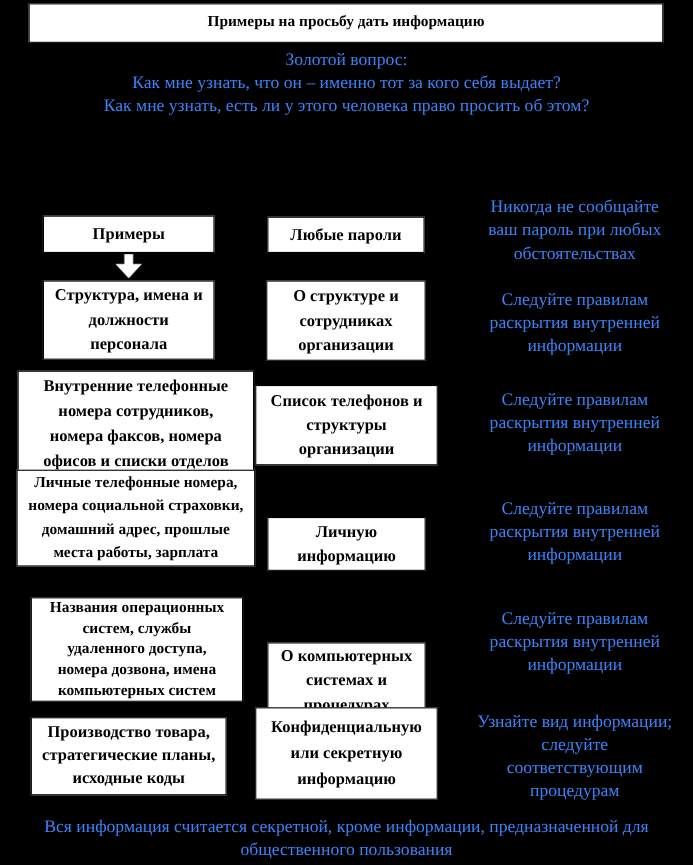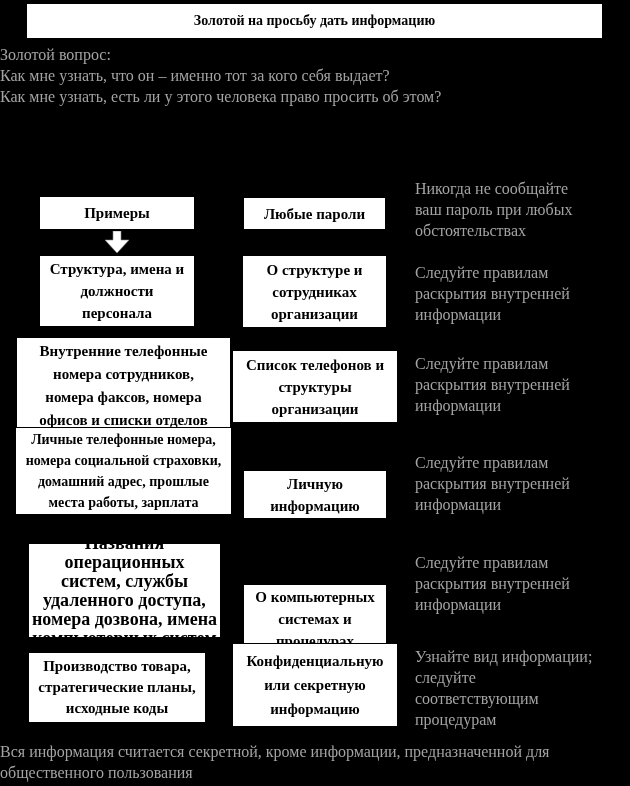--- a/index.html
+++ b/index.html
@@ -17,54 +17,55 @@
     border: 1px solid #000;
     display: flex; align-items: center; justify-content: center;
     text-align: center;
     white-space: pre-line;
     box-sizing: border-box;
     font-weight: bold;
     font-size: 15px; line-height: 22px;
   }
   .whitetext {
     position: absolute;
-    color: #a3a3a3;
+    color: #3b82f6;
+    text-align: center;
     white-space: pre-line;
     font-size: 16px; line-height: 21px;
   }
   #title-box { left: 26px; top: 3px; width: 577px; height: 36px; font-size: 14px; line-height: 18px; }
   #golden    { left: 0; top: 44px; width: 630px; }
   #request-box { left: 245px; top: 124px; width: 142px; height: 47px; border-radius: 11px; line-height: 21px; }
   #examples-box { left: 39px; top: 196px; width: 156px; height: 34px; }
   #arrow { position: absolute; left: 105px; top: 231px; width: 24px; height: 22px; }
   #m0 { left: 243px; top: 197px; width: 143px; height: 33px; }
   #a0 { left: 415px; top: 178px; width: 215px; }
   #l1 { left: 39px;  top: 255px; width: 156px; height: 72px; }
   #m1 { left: 242px; top: 255px; width: 145px; height: 73px; }
   #a1 { left: 415px; top: 262px; width: 215px; }
   #l2 { left: 16px;  top: 337px; width: 215px; height: 97px; line-height: 23px; }
   #m2 { left: 232px; top: 350px; width: 166px; height: 73px; }
   #a2 { left: 415px; top: 353px; width: 215px; }
   #l3 { left: 15px;  top: 427px; width: 217px; height: 88px; font-size: 14px; line-height: 21px; }
   #m3 { left: 243px; top: 458px; width: 144px; height: 49px; margin-top: 12px; }
   #a3 { left: 415px; top: 452px; width: 215px; }
-  #l4 { left: 28px;  top: 543px; width: 193px; height: 95px; font-size: 18px; line-height: 19px; }
+  #l4 { left: 28px;  top: 543px; width: 193px; height: 95px; font-size: 14px; line-height: 19px; }
   #m4 { left: 243px; top: 557px; width: 144px; height: 70px; margin-top: 27px; }
   #a4 { left: 415px; top: 552px; width: 215px; }
   #l5 { left: 28px;  top: 652px; width: 178px; height: 71px; line-height: 21px; }
   #m5 { left: 232px; top: 643px; width: 166px; height: 84px; line-height: 24px; }
   #a5 { left: 415px; top: 646px; width: 215px; }
   #footer { left: 0; top: 741px; width: 630px; }
 </style>
 </head>
 <body>
 
 <div class="canvas">
 
-  <div class="box" id="title-box">Золотой на просьбу дать информацию</div>
+  <div class="box" id="title-box">Примеры на просьбу дать информацию</div>
 
   <div class="whitetext" id="golden">Золотой вопрос:
 Как мне узнать, что он – именно тот за кого себя выдает?
 Как мне узнать, есть ли у этого человека право просить об этом?</div>
 
 
   <div class="box" id="examples-box">Примеры</div>
 
   <svg id="arrow" viewBox="0 0 24 22" aria-hidden="true">
     <polygon points="8,0 16,0 16,9 24,9 12,22 0,9 8,9" fill="#ffffff" stroke="#888888" stroke-width="0.6"></polygon>

